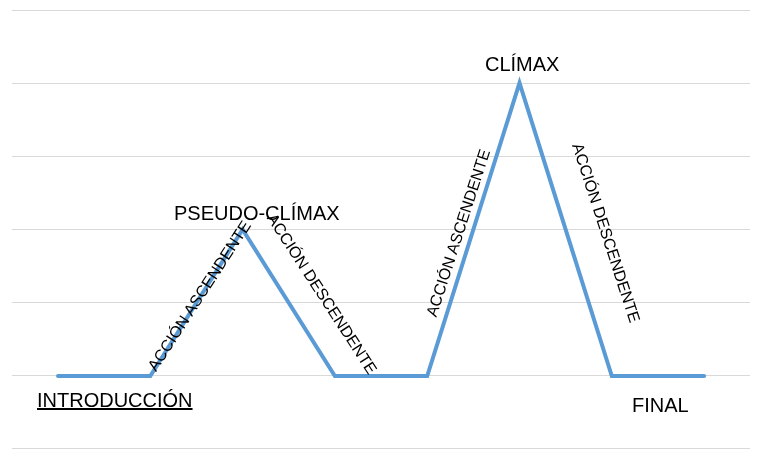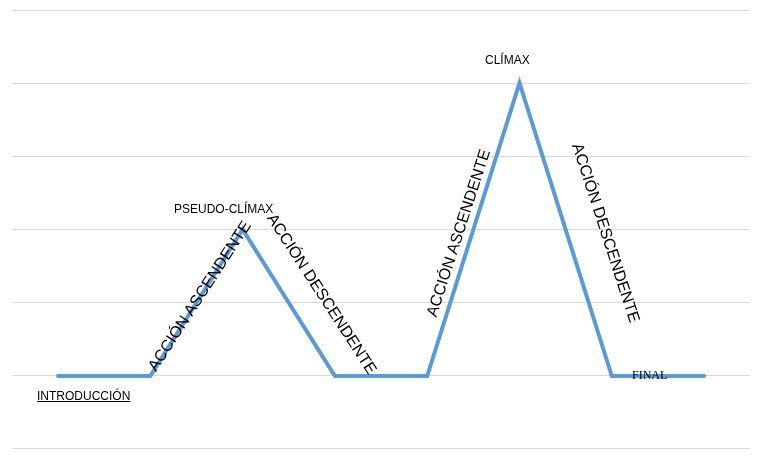--- a/index.html
+++ b/index.html
@@ -1,19 +1,19 @@
 <!DOCTYPE html>
 <html><head>
 <meta charset="utf-8">
 <style>
   html, body { margin: 0; padding: 0; background: #ffffff; }
   body { width: 760px; height: 456px; position: relative; overflow: hidden;
          font-family: "Liberation Sans", "DejaVu Sans", sans-serif; color: #000; }
   #chart { position: absolute; left: 0; top: 0; width: 760px; height: 456px; }
-  .lbl { position: absolute; white-space: nowrap; font-size: 12px; line-height: 1; color: #000; }
+  .lbl { position: absolute; white-space: nowrap; font-size: 20px; line-height: 1; color: #000; }
   .rot { transform-origin: center center; font-size: 16px; }
 </style>
 </head>
 <body>
 
 <svg id="chart" viewBox="0 0 760 456" xmlns="http://www.w3.org/2000/svg">
   <g id="grid">
       <line x1="12" x2="750" y1="10.5" y2="10.5" stroke="#D9D9D9" stroke-width="1.2"></line>
       <line x1="12" x2="750" y1="83.5" y2="83.5" stroke="#D9D9D9" stroke-width="1.2"></line>
       <line x1="12" x2="750" y1="156.5" y2="156.5" stroke="#D9D9D9" stroke-width="1.2"></line>
@@ -32,13 +32,13 @@
 <div class="lbl" style="left:174px; top:203px;">PSEUDO-CLÍMAX</div>
 
 <div class="lbl rot" style="left:228px; top:286px; transform: rotate(57deg);">ACCIÓN DESCENDENTE</div>
 
 <div class="lbl rot" style="left:371px; top:225px; transform: rotate(-72deg);">ACCIÓN ASCENDENTE</div>
 
 <div class="lbl" style="left:485px; top:54px;">CLÍMAX</div>
 
 <div class="lbl rot" style="left:512px; top:225px; transform: rotate(72deg);">ACCIÓN DESCENDENTE</div>
 
-<div class="lbl" style="left:632px; top:369px;font-family:Liberation Serif, serif;">FINAL</div>
+<div class="lbl" style="left:632px; top:395px;">FINAL</div>
 
 </body></html>

